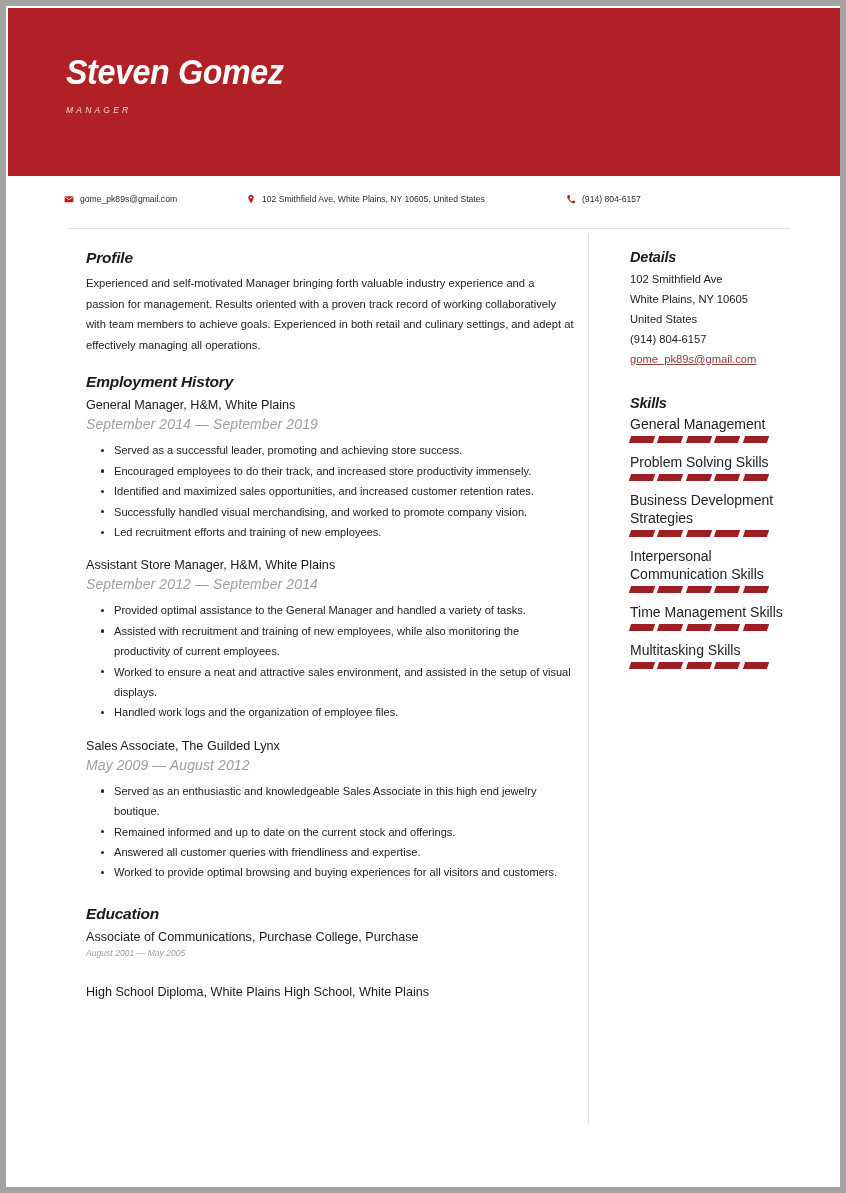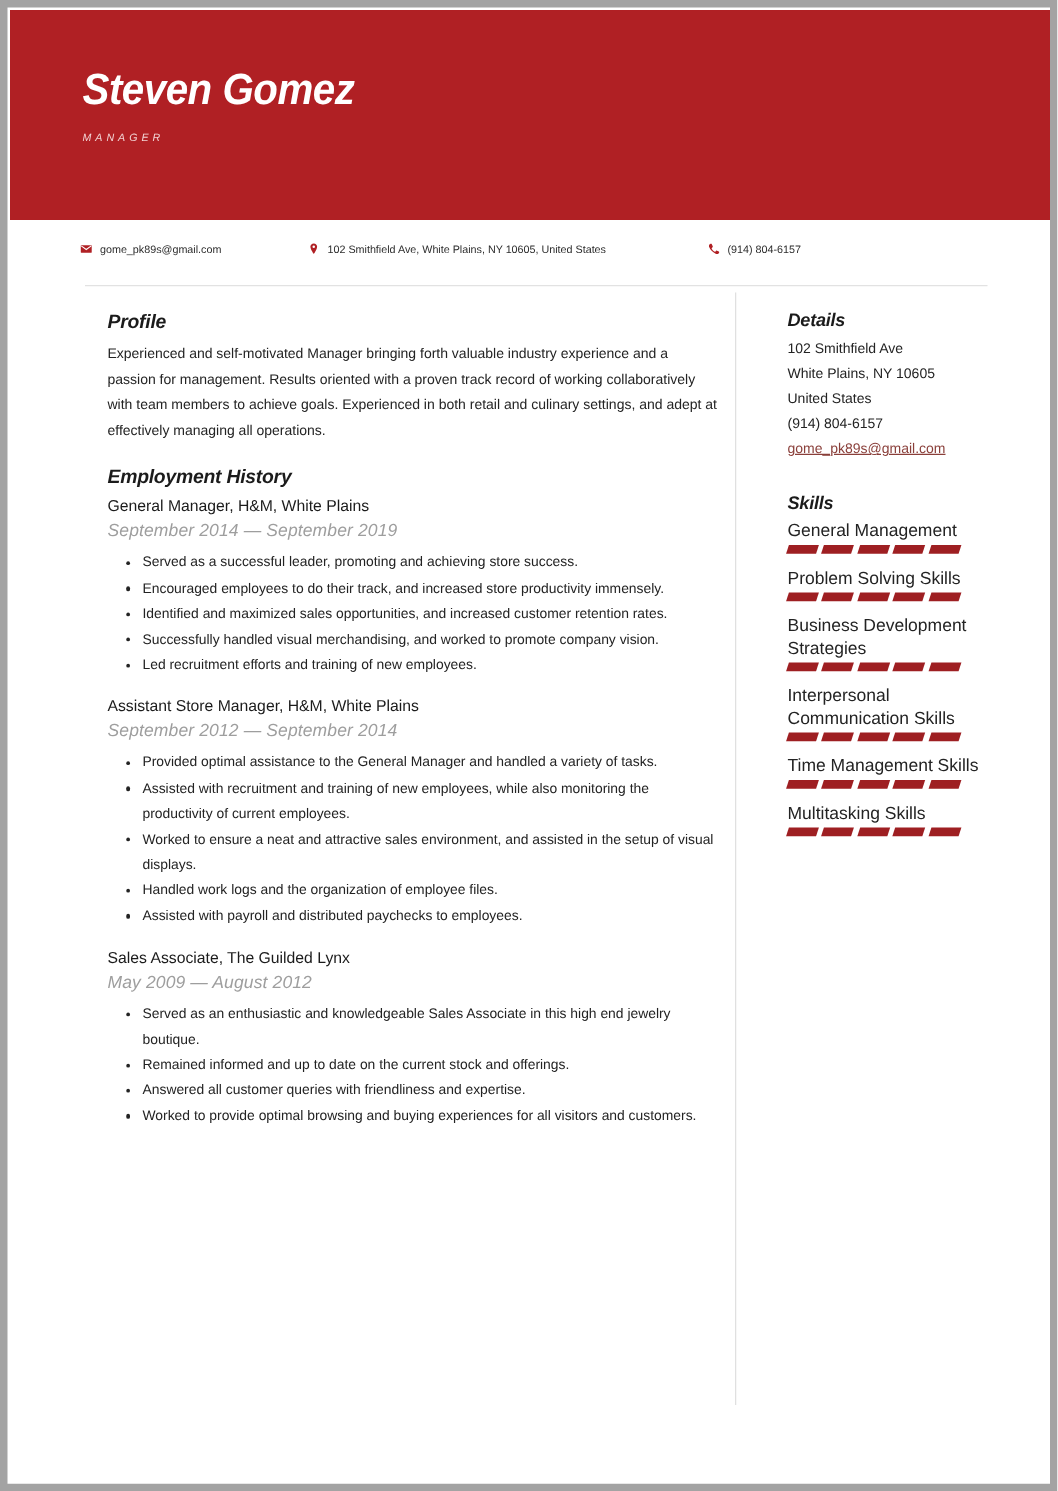--- a/index.html
+++ b/index.html
@@ -304,36 +304,47 @@
       </div>
 
       <div class="job">
         <p class="job-heading">Assistant Store Manager, H&amp;M, White Plains</p>
         <p class="job-dates">September 2012 — September 2014</p>
         <ul class="bullets">
           <li>Provided optimal assistance to the General Manager and handled a variety of tasks.</li>
           <li>Assisted with recruitment and training of new employees, while also monitoring the productivity of current employees.</li>
           <li>Worked to ensure a neat and attractive sales environment, and assisted in the setup of visual displays.</li>
           <li>Handled work logs and the organization of employee files.</li>
-          <li>Assisted with payroll and distributed paychecks to employees.</li>
         </ul>
       </div>
 
       <div class="job">
         <p class="job-heading">Sales Associate, The Guilded Lynx</p>
         <p class="job-dates">May 2009 — August 2012</p>
         <ul class="bullets">
           <li>Served as an enthusiastic and knowledgeable Sales Associate in this high end jewelry boutique.</li>
           <li>Remained informed and up to date on the current stock and offerings.</li>
           <li>Answered all customer queries with friendliness and expertise.</li>
           <li>Worked to provide optimal browsing and buying experiences for all visitors and customers.</li>
         </ul>
       </div>
     </section>
 
+    <section class="sec-education">
+      <h2 class="sec-title">Education</h2>
+
+      <div class="edu-item">
+        <p class="edu-heading">Associate of Communications, Purchase College, Purchase</p>
+        <p class="edu-dates">August 2001 — May 2005</p>
+      </div>
+
+      <div class="edu-item">
+        <p class="edu-heading">High School Diploma, White Plains High School, White Plains</p>
+      </div>
+    </section>
   </div>
 
   <div class="col-side">
 
     <section class="sec-details">
       <h2 class="sec-title side">Details</h2>
       <div class="detail-line">102 Smithfield Ave</div>
       <div class="detail-line">White Plains, NY 10605</div>
       <div class="detail-line">United States</div>
       <div class="detail-line">(914) 804-6157</div>

